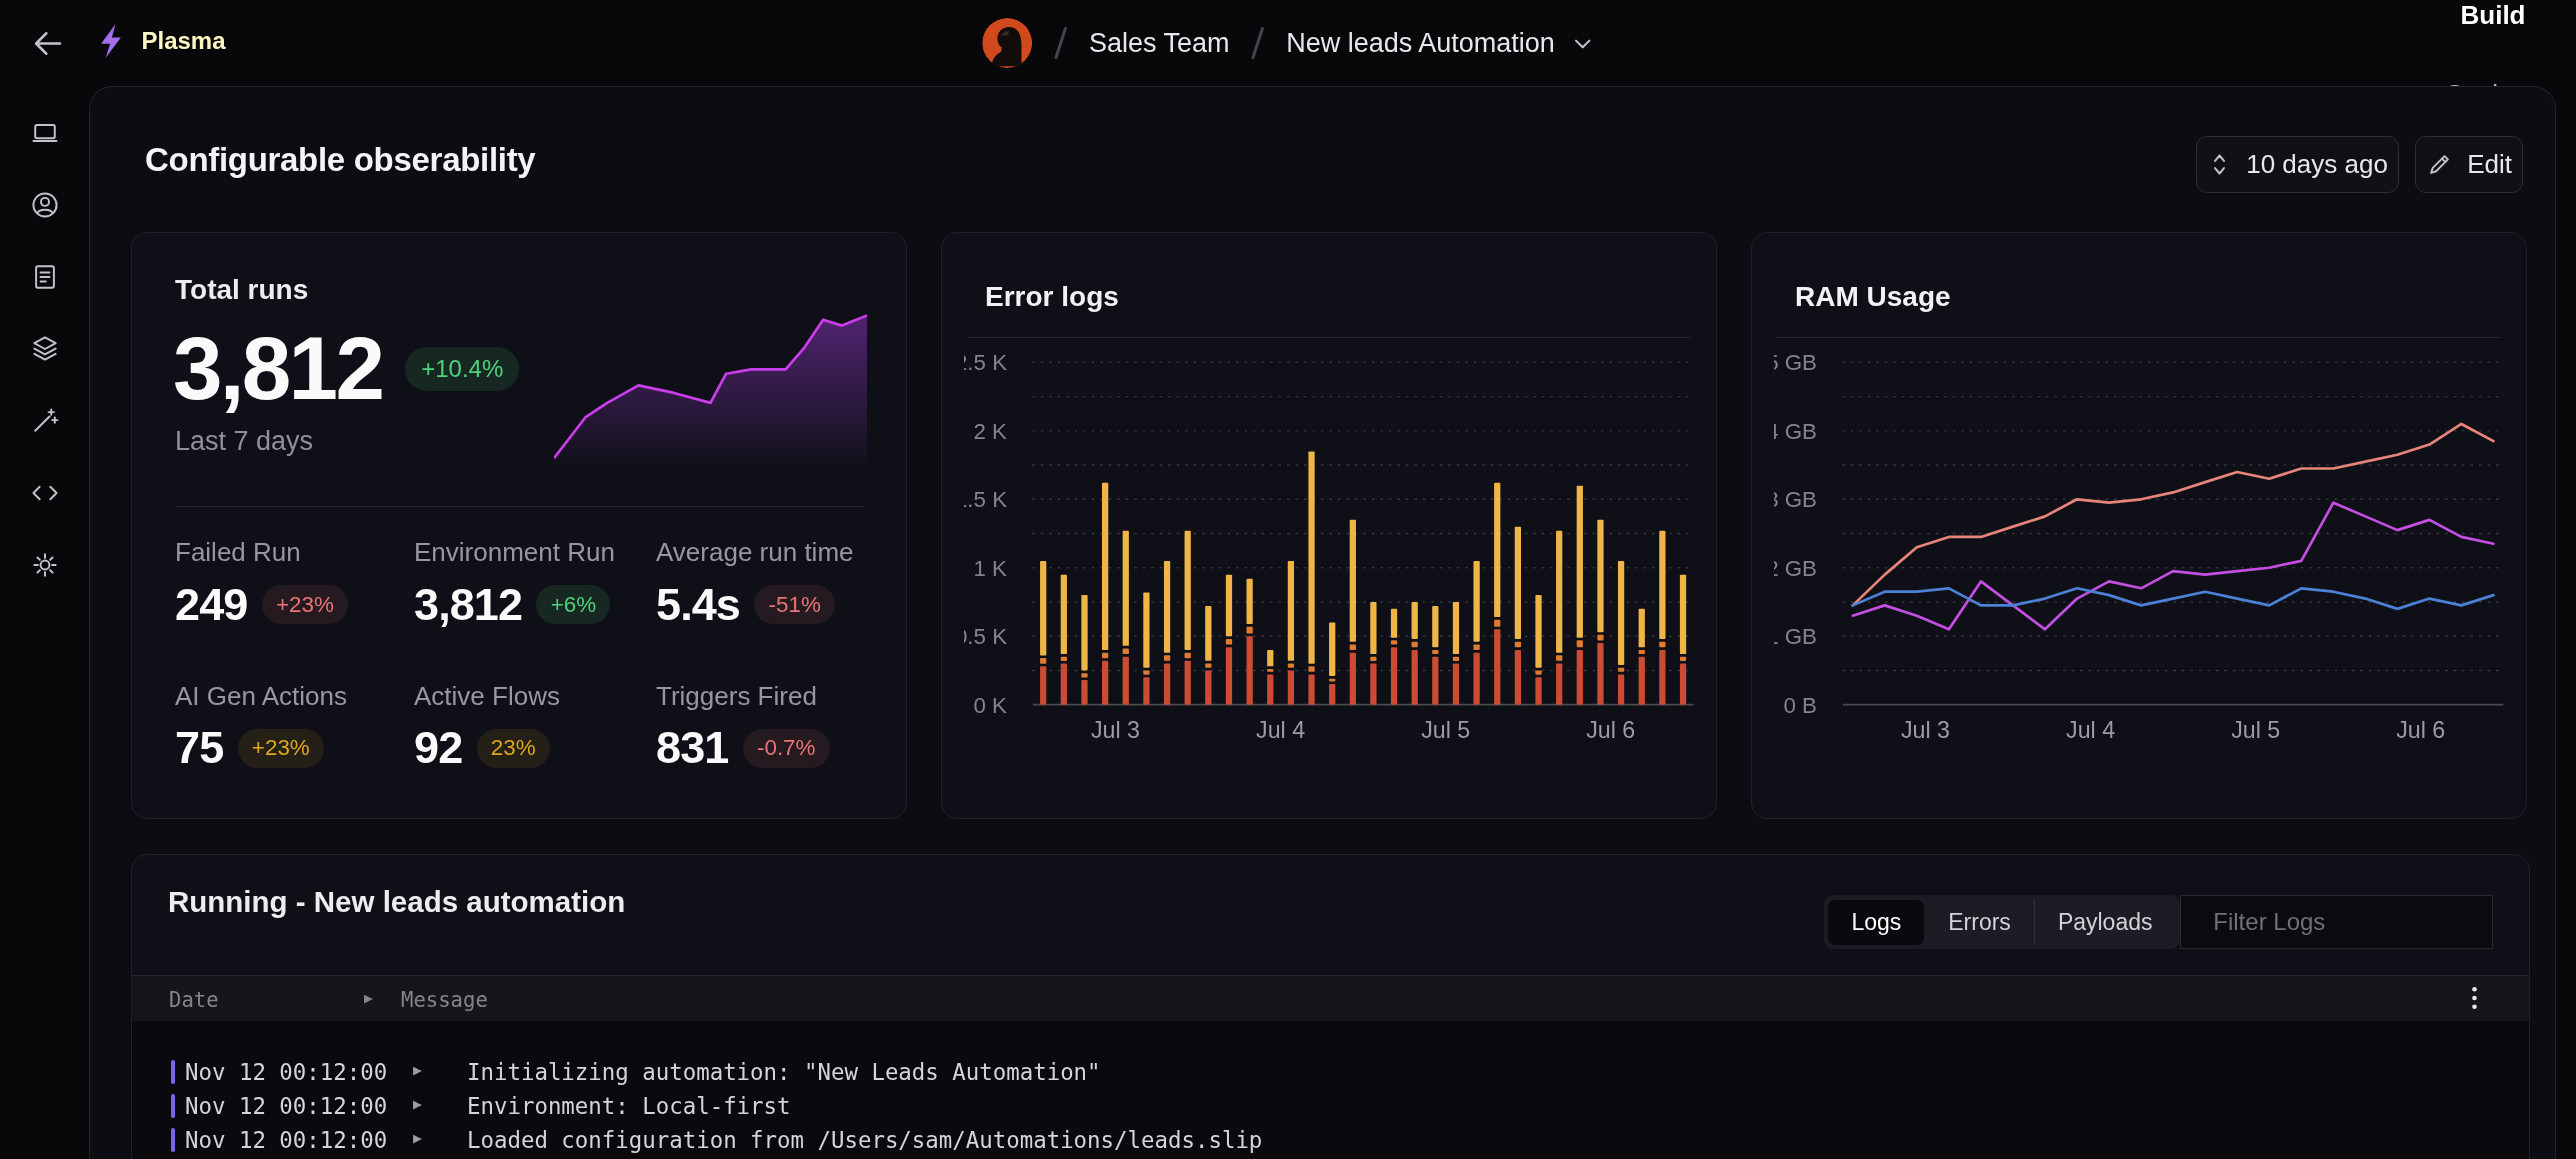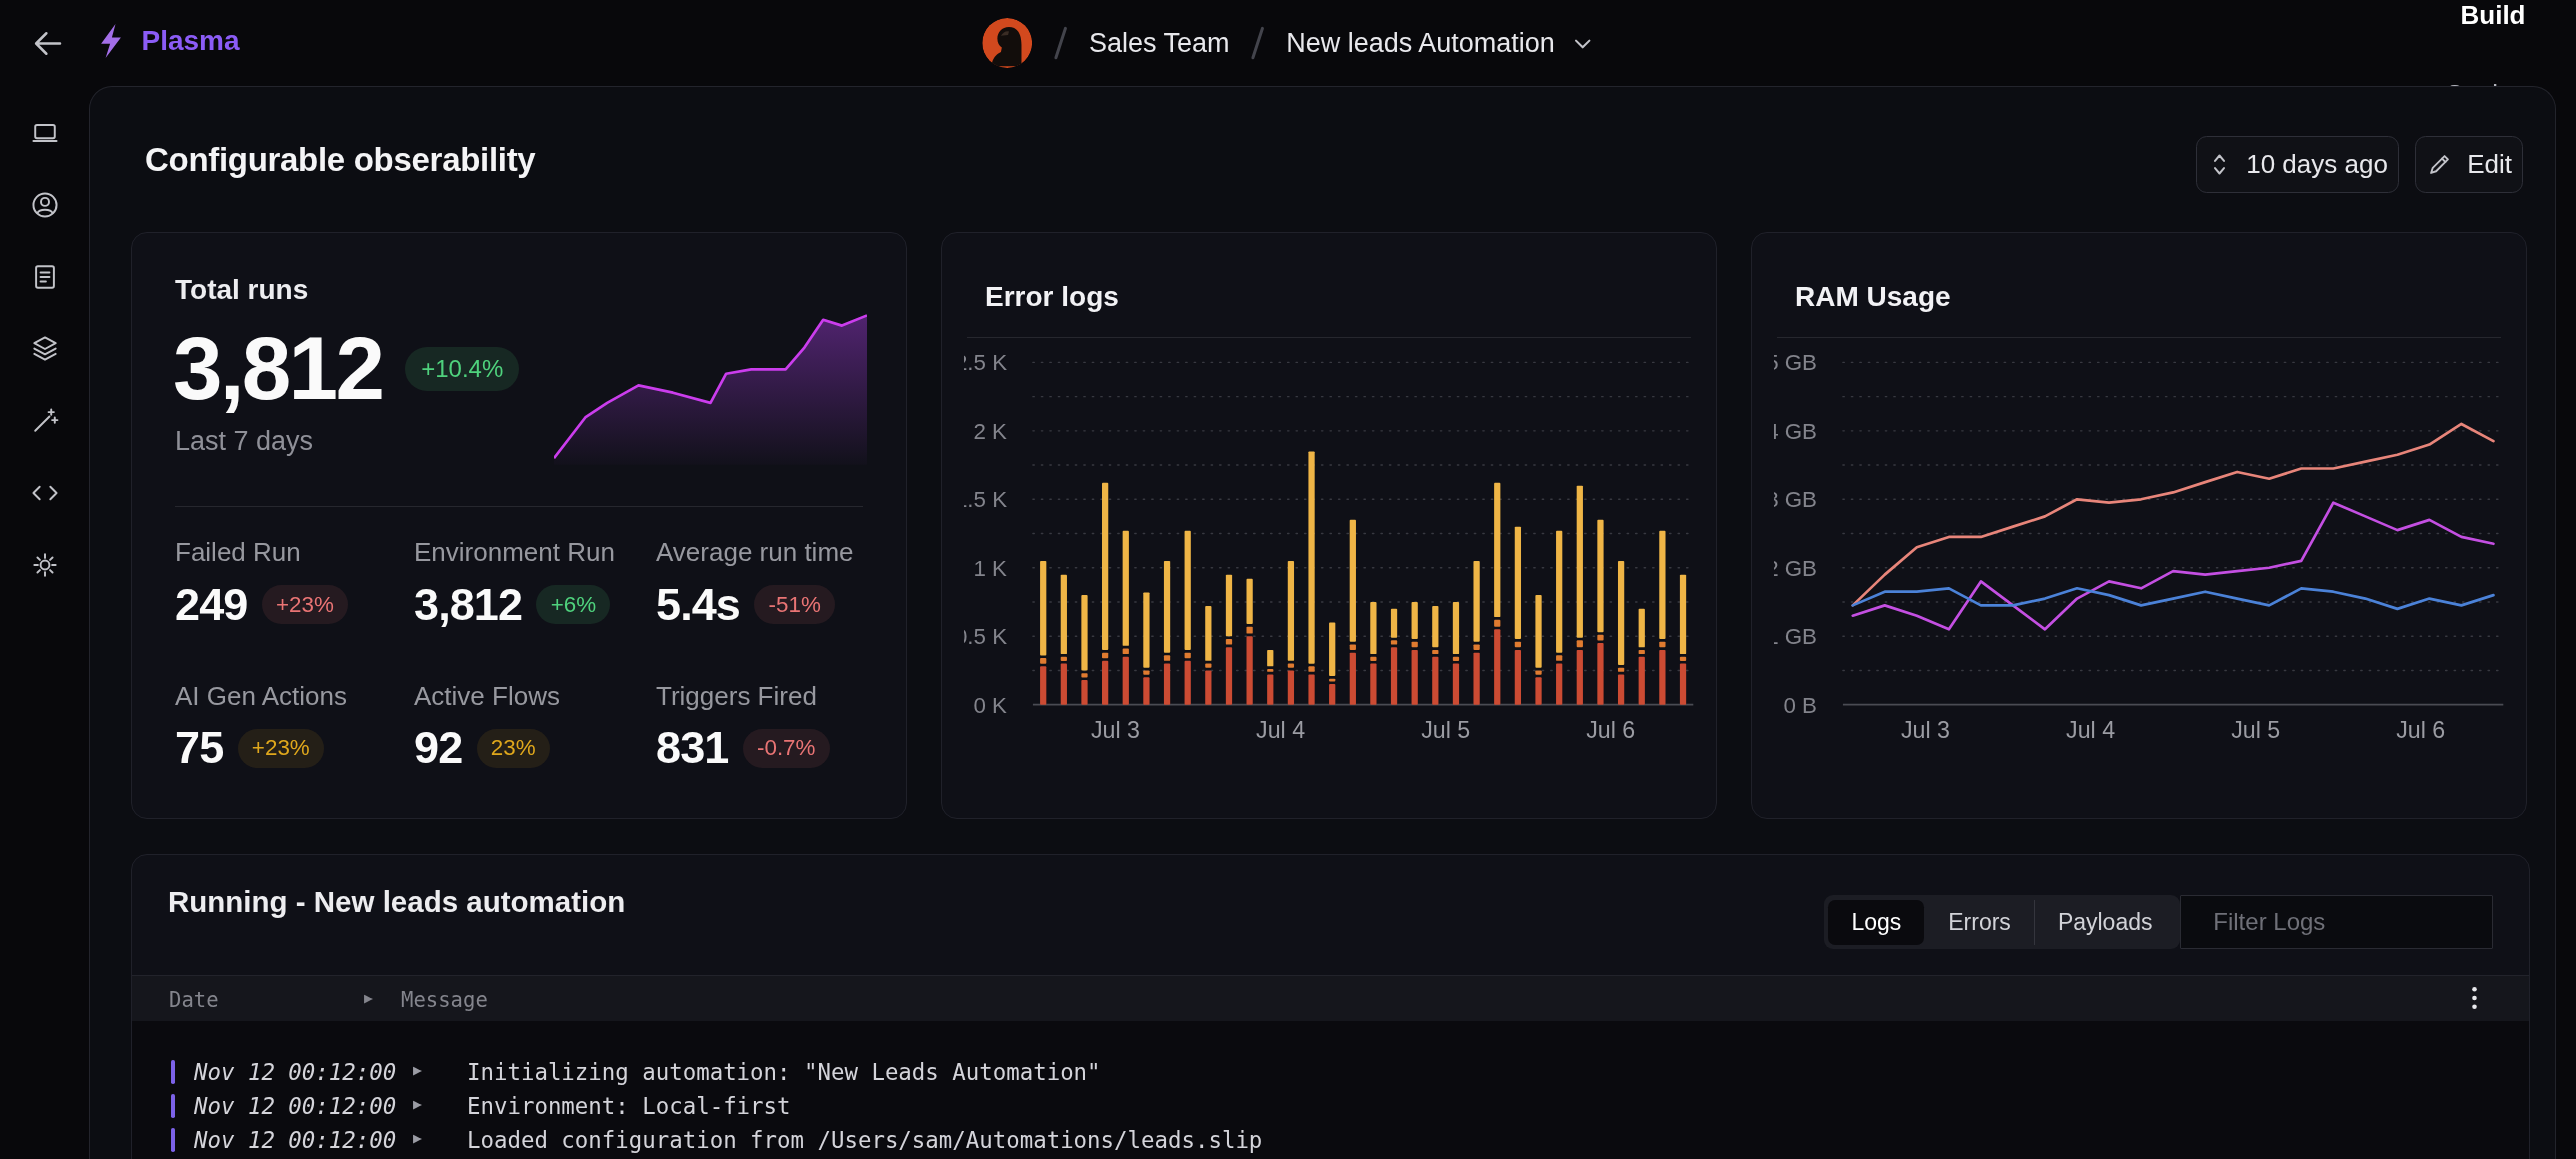--- a/index.html
+++ b/index.html
@@ -3,21 +3,21 @@
 <meta charset="utf-8">
 <style>
   * { margin:0; padding:0; box-sizing:border-box; }
   html,body { width:2576px; height:1159px; background:#08080b; overflow:hidden;
     font-family:"Liberation Sans", sans-serif; color:#ededf0; }
 
   
   .navbar { position:absolute; top:0; left:0; right:0; height:86px; }
   .back { position:absolute; left:27px; top:23px; width:41px; height:41px; background:none; border:none; cursor:pointer; }
   .brand { position:absolute; left:93px; top:21.5px; display:flex; align-items:center; gap:12.5px; }
-  .brand-name { font-size:28px; font-weight:600; color:#8b5cf6; }
+  .brand-name { font-size:24px; font-weight:600; color:#fef9c3; }
   .crumbs { position:absolute; left:50%; top:0; height:86px; transform:translateX(-50%);
     display:flex; align-items:center; gap:27px; white-space:nowrap; }
   .avatar { width:50px; height:50px; border-radius:50%; overflow:hidden; display:block; }
   .slash { width:2.7px; height:34px; background:#43444c; transform:rotate(18deg); border-radius:1.8px; }
   .crumb { font-size:27px; color:#e8e8ec; }
   .crumb-group { display:flex; align-items:center; gap:16px; }
   .navlinks { position:absolute; right:36px; top:0; height:86px; display:flex; align-items:center; gap:48px;flex-direction:column; }
   .navlink { font-size:26px; color:#b4b5bd; cursor:pointer; }
   .navlink.active { color:#ffffff; font-weight:600; }
   .vdiv { width:0.9px; height:55px; background:#26272e; }
@@ -94,21 +94,21 @@
     border-top:0.9px solid #22232b; border-bottom:0.9px solid #23242d;
     font-family:"DejaVu Sans Mono", monospace; font-size:20.6px; color:#84858d; }
   .th-date { position:absolute; left:37px; top:11.6px; }
   .th-arrow { position:absolute; left:232px; top:12.5px; font-size:15px; }
   .th-msg { position:absolute; left:269px; top:11.6px; }
   .kebab { position:absolute; right:41px; top:7.2px; background:none; border:none; cursor:pointer; }
   .log-area { position:absolute; left:0; right:0; top:166px; bottom:0; background:#0a0a0e; padding-top:34px; }
   .log-row { position:relative; height:34px; font-family:"DejaVu Sans Mono", monospace;
     font-size:22.4px; color:#d4d4da; cursor:pointer; }
   .log-bar { position:absolute; left:39px; top:4.5px; width:3.6px; height:24px; background:#7c62e8; border-radius:1.8px; }
-  .log-date { position:absolute; left:62px; top:3.6px;font-style:italic; }
+  .log-date { position:absolute; left:53px; top:3.6px; }
   .log-arrow { position:absolute; left:281px; top:6.3px; font-size:15px; color:#9b9ca4; }
   .log-msg { position:absolute; left:335px; top:3.6px; }
 </style>
 </head>
 <body>
 
 <div class="navbar">
   <button class="back" aria-label="back">
     <svg class="icon" width="41" height="41" viewBox="0 0 36 36">
       <path d="M29 18 H9 M17 9 L8 18 L17 27"></path>

